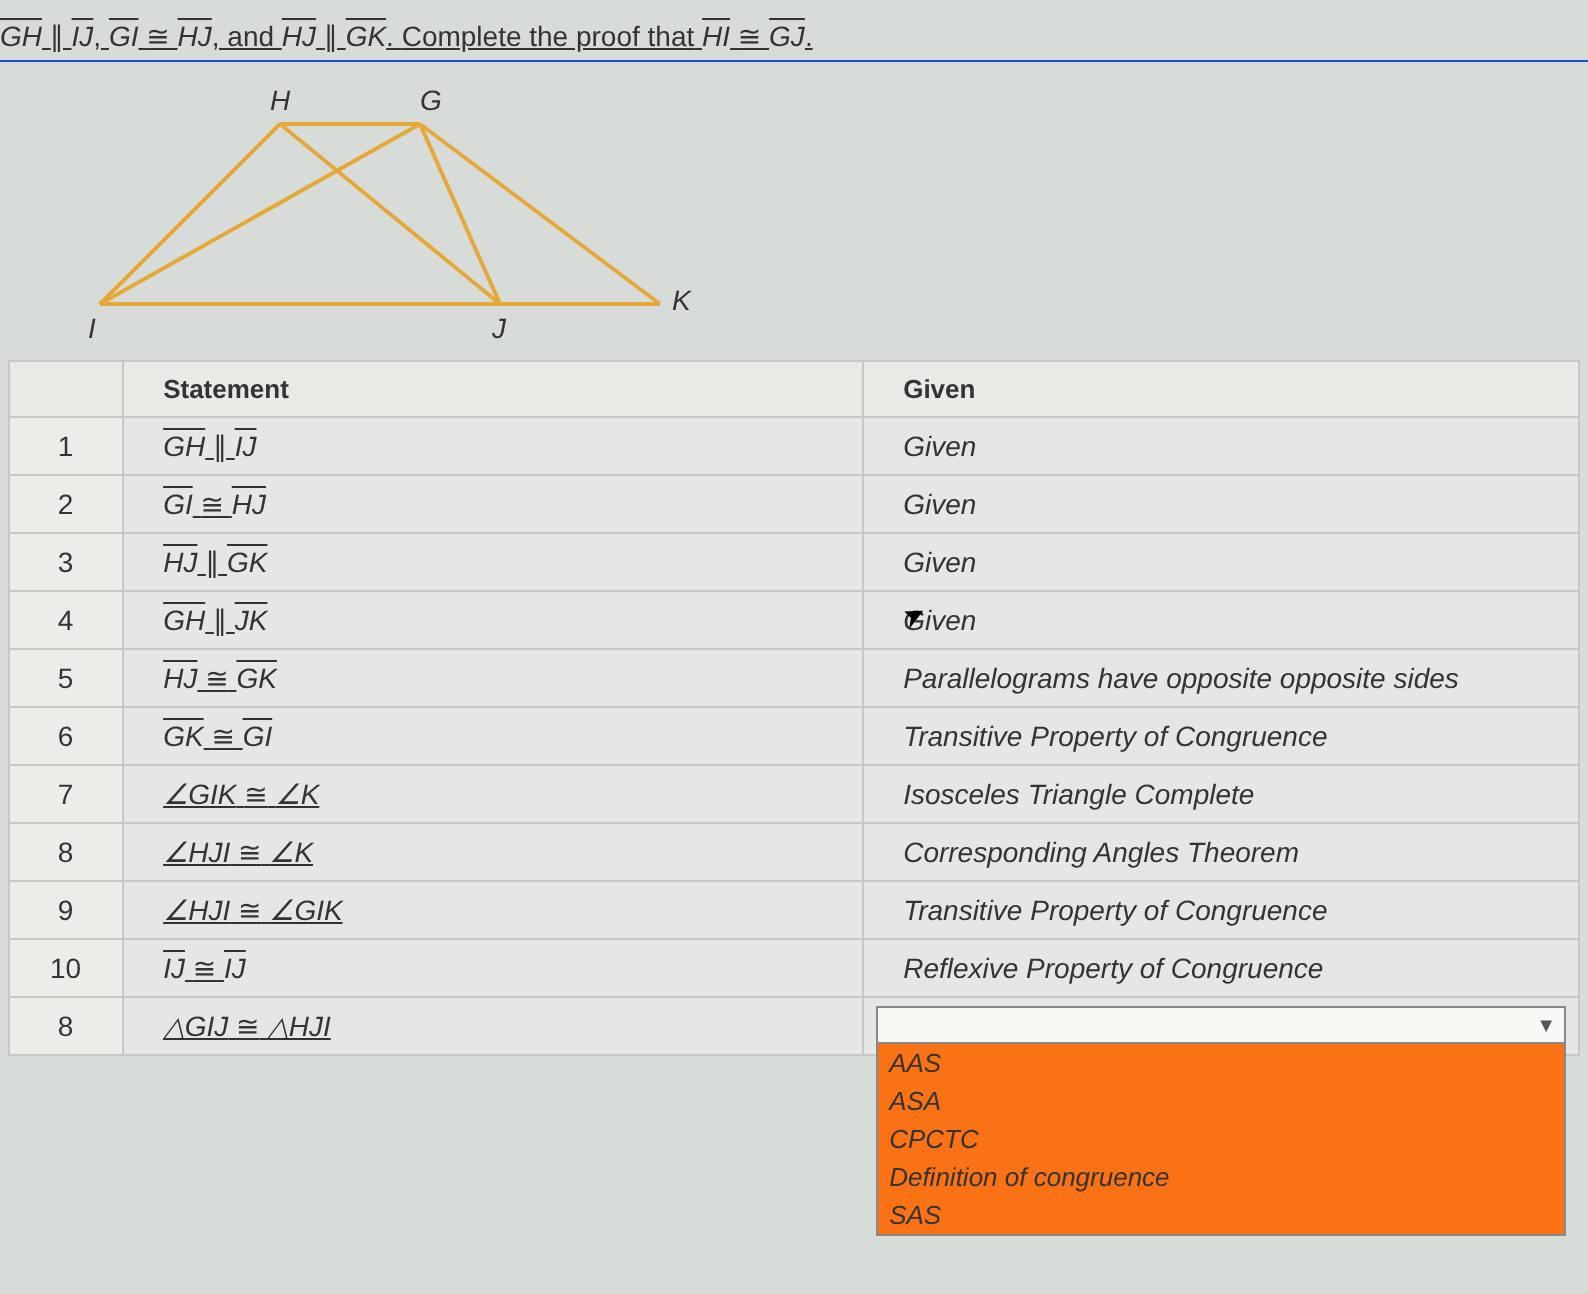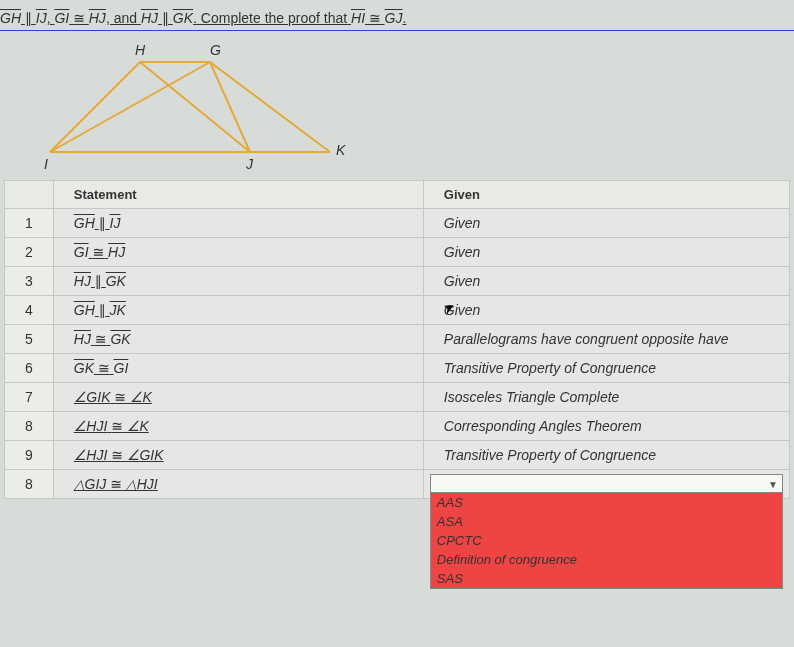--- a/index.html
+++ b/index.html
@@ -55,21 +55,21 @@
       display: flex;
       align-items: center;
       padding: 0 4px;
       justify-content: space-between;
     }
     .dd-arrow { color: #555; font-size: 10px; }
     .dd-list {
       position: absolute;
       left: 6px; right: 6px;
       top: 22px;
-      background: #ef4444;
+      background: #f97316;
       border: 1px solid #888;
       z-index: 10;
     }
     .dd-list div {
       padding: 2px 6px;
       font-size: 13px;
     }
     .cursor {
       position: absolute;
       pointer-events: none;
@@ -144,41 +144,46 @@
           <td class="reason">Given</td>
         </tr>
         <tr>
           <td class="num">4</td>
           <td class="stmt"><span class="overbar">GH</span> <span style="font-style:normal">∥</span> <span class="overbar">JK</span></td>
           <td class="reason" style="position: relative;">Given<span class="cursor" style="left: 18px; top: 4px; transform: rotate(-30deg);">➤</span></td>
         </tr>
         <tr>
           <td class="num">5</td>
           <td class="stmt"><span class="overbar">HJ</span> <span style="font-style:normal">≅</span> <span class="overbar">GK</span></td>
-          <td class="reason">Parallelograms have congruent opposite have</td>
+          <td class="reason">Parallelograms have opposite opposite sides</td>
         </tr>
         <tr>
           <td class="num">6</td>
           <td class="stmt"><span class="overbar">GK</span> <span style="font-style:normal">≅</span> <span class="overbar">GI</span></td>
           <td class="reason">Transitive Property of Congruence</td>
         </tr>
         <tr>
           <td class="num">7</td>
           <td class="stmt"><span>∠GIK</span> <span style="font-style:normal">≅</span> <span>∠K</span></td>
           <td class="reason">Isosceles Triangle Complete</td>
         </tr>
         <tr>
           <td class="num">8</td>
           <td class="stmt"><span>∠HJI</span> <span style="font-style:normal">≅</span> <span>∠K</span></td>
           <td class="reason">Corresponding Angles Theorem</td>
         </tr>
         <tr>
           <td class="num">9</td>
           <td class="stmt"><span>∠HJI</span> <span style="font-style:normal">≅</span> <span>∠GIK</span></td>
           <td class="reason">Transitive Property of Congruence</td>
+        </tr>
+        <tr>
+          <td class="num">10</td>
+          <td class="stmt"><span class="overbar">IJ</span> <span style="font-style:normal">≅</span> <span class="overbar">IJ</span></td>
+          <td class="reason">Reflexive Property of Congruence</td>
         </tr>
         <tr class="dropdown-row">
           <td class="num">8</td>
           <td class="stmt"><span>△GIJ</span> <span style="font-style:normal">≅</span> <span>△HJI</span></td>
           <td class="reason">
             <div class="dd-input">
               <span></span>
               <span class="dd-arrow">▼</span>
             </div>
             <div class="dd-list">

